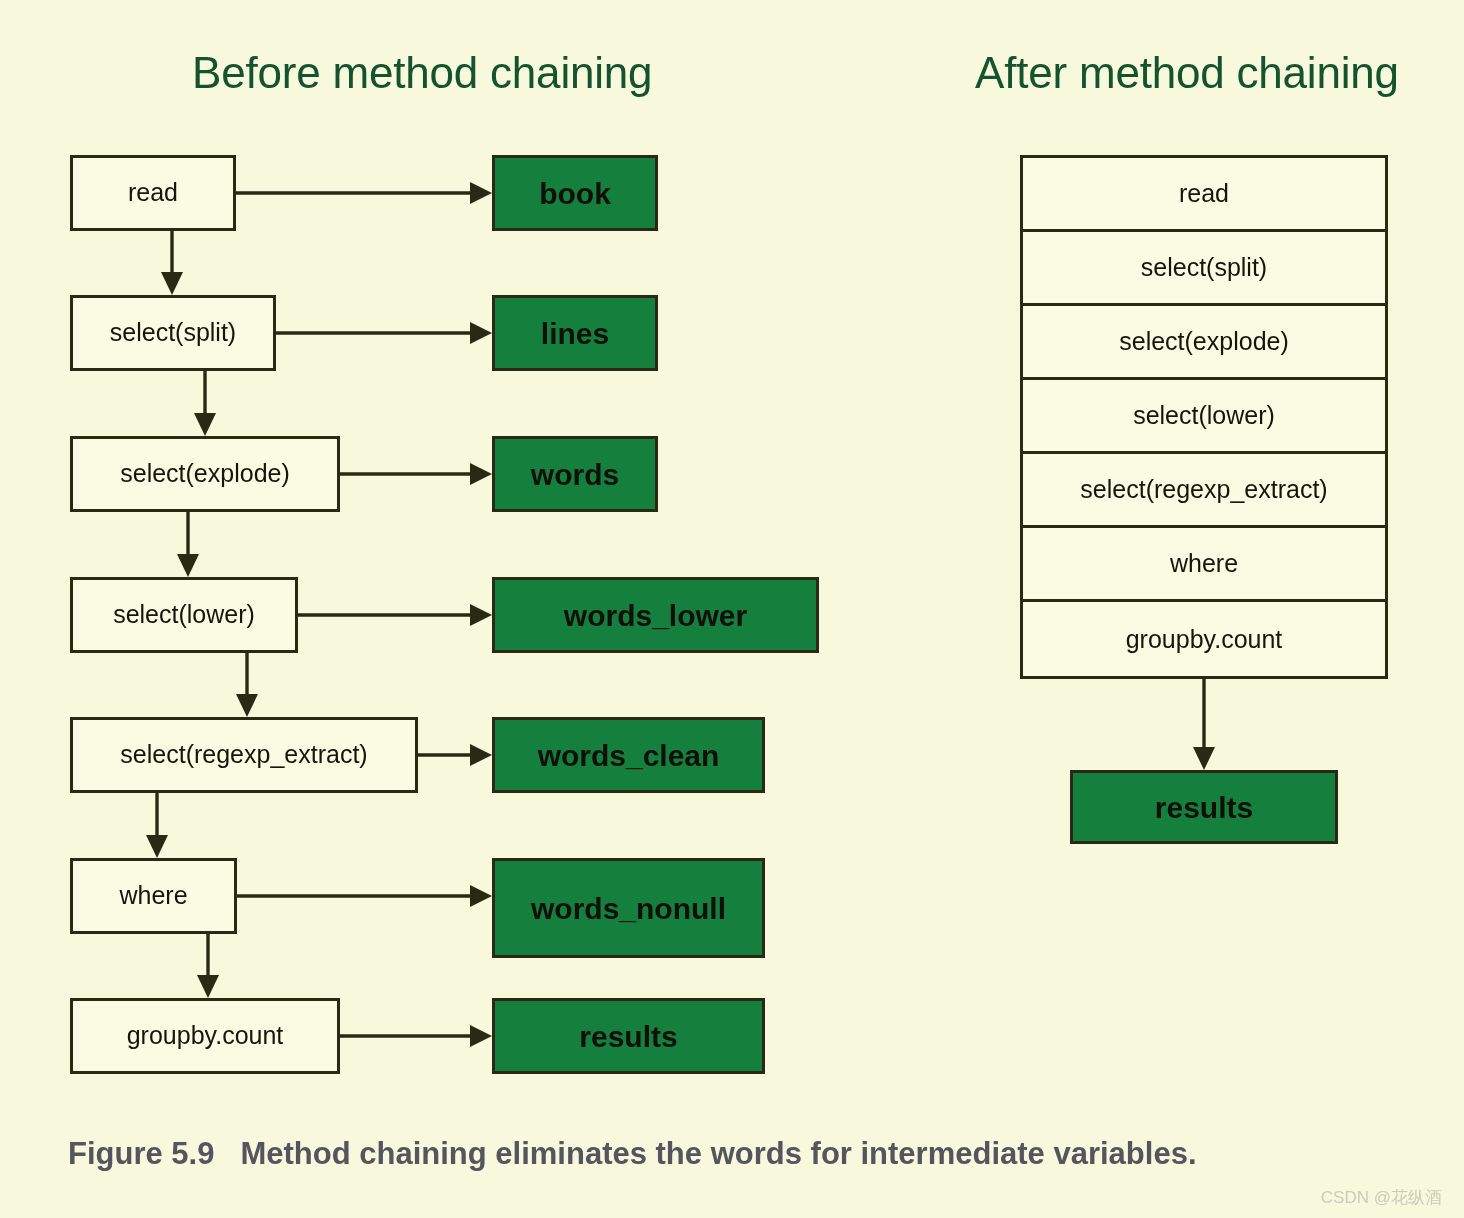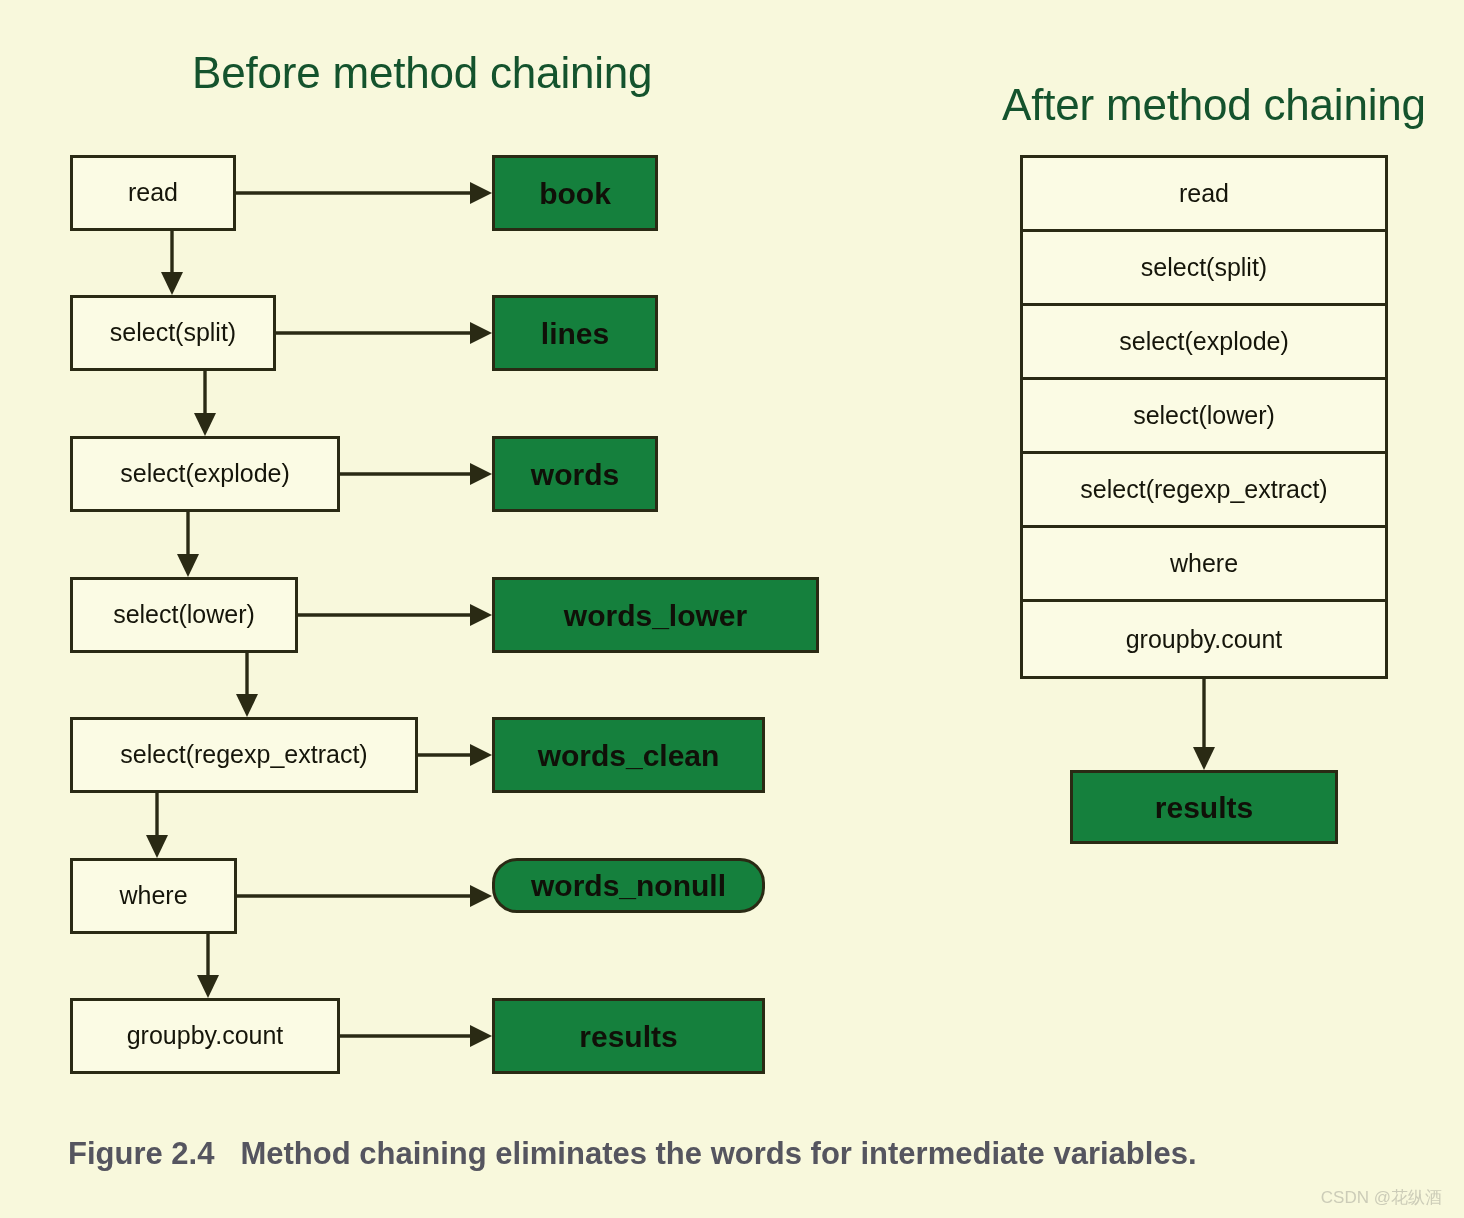--- a/index.html
+++ b/index.html
@@ -24,21 +24,21 @@
   
   .col-title {
     position: absolute;
     font-size: 44px;
     font-weight: normal;
     letter-spacing: -0.2px;
     color: #14532d;
     white-space: nowrap;
   }
   #title-before { left: 192px; top: 48px; }
-  #title-after  { left: 1002px; top: 48px; margin-top: 32px; }
+  #title-after  { left: 975px; top: 48px; }
 
   
   .node {
     position: absolute;
     box-sizing: border-box;
     border: 3px solid #2a2a14;
     display: flex;
     align-items: center;
     justify-content: center;
     text-align: center;
@@ -127,21 +127,21 @@
   <div class="node node-op" style="left:70px; top:577px; width:228px; height:76px;">select(lower)</div>
   <div class="node node-op" style="left:70px; top:717px; width:348px; height:76px;">select(regexp_extract)</div>
   <div class="node node-op" style="left:70px; top:858px; width:167px; height:76px;">where</div>
   <div class="node node-op" style="left:70px; top:998px; width:270px; height:76px;">groupby.count</div>
 
   <div class="node node-var" style="left:492px; top:155px; width:166px; height:76px;">book</div>
   <div class="node node-var" style="left:492px; top:436px; width:166px; height:76px;">words</div>
   <div class="node node-var" style="left:492px; top:295px; width:166px; height:76px;">lines</div>
   <div class="node node-var" style="left:492px; top:577px; width:327px; height:76px;">words_lower</div>
   <div class="node node-var" style="left:492px; top:717px; width:273px; height:76px;">words_clean</div>
-  <div class="node node-var" style="left:492px; top:858px; width:273px; height:55px;border-radius:25px;">words_nonull</div>
+  <div class="node node-var" style="left:492px; top:858px; width:273px; height:100px;">words_nonull</div>
   <div class="node node-var" style="left:492px; top:998px; width:273px; height:76px;">results</div>
 
   <svg class="conn" style="left:0; top:0;" width="1464" height="1218">
 
     <g>
       <line x1="236" y1="193" x2="470" y2="193"></line>
       <polygon points="470,182 492,193 470,204"></polygon>
     </g>
     <g>
       <line x1="276" y1="333" x2="470" y2="333"></line>
@@ -207,18 +207,18 @@
   <div class="node node-var" style="left:1070px; top:770px; width:268px; height:74px;">results</div>
 
   <svg class="conn" style="left:0; top:0;" width="1464" height="1218">
     <g>
       <line x1="1204" y1="677" x2="1204" y2="747"></line>
       <polygon points="1193,747 1215,747 1204,770"></polygon>
     </g>
   </svg>
 
   <div id="caption">
-    <span class="cap-num">Figure 2.4</span><span>Method chaining eliminates the words for intermediate variables.</span>
+    <span class="cap-num">Figure 5.9</span><span>Method chaining eliminates the words for intermediate variables.</span>
   </div>
 
   <div id="watermark">CSDN @花纵酒</div>
 
 </div>
 
 </body></html>

